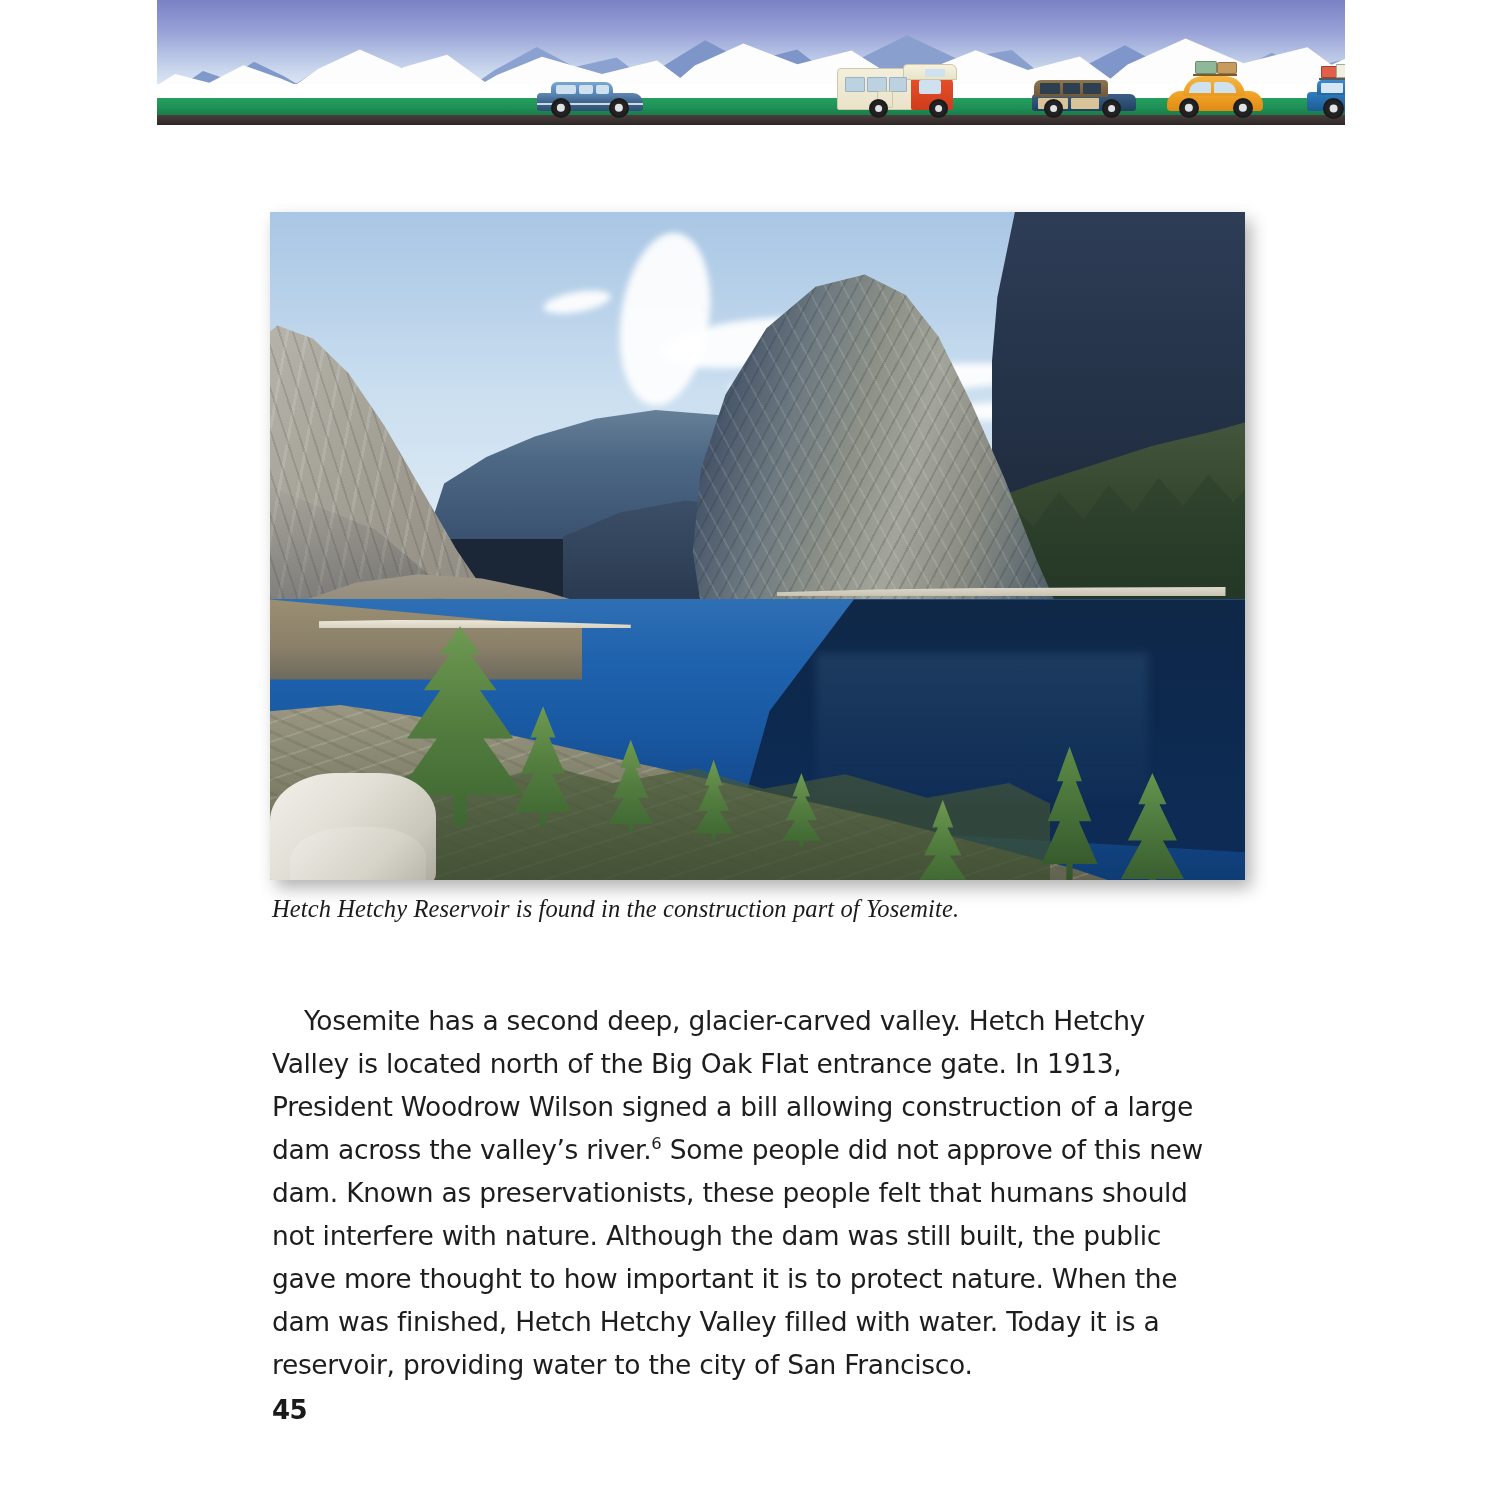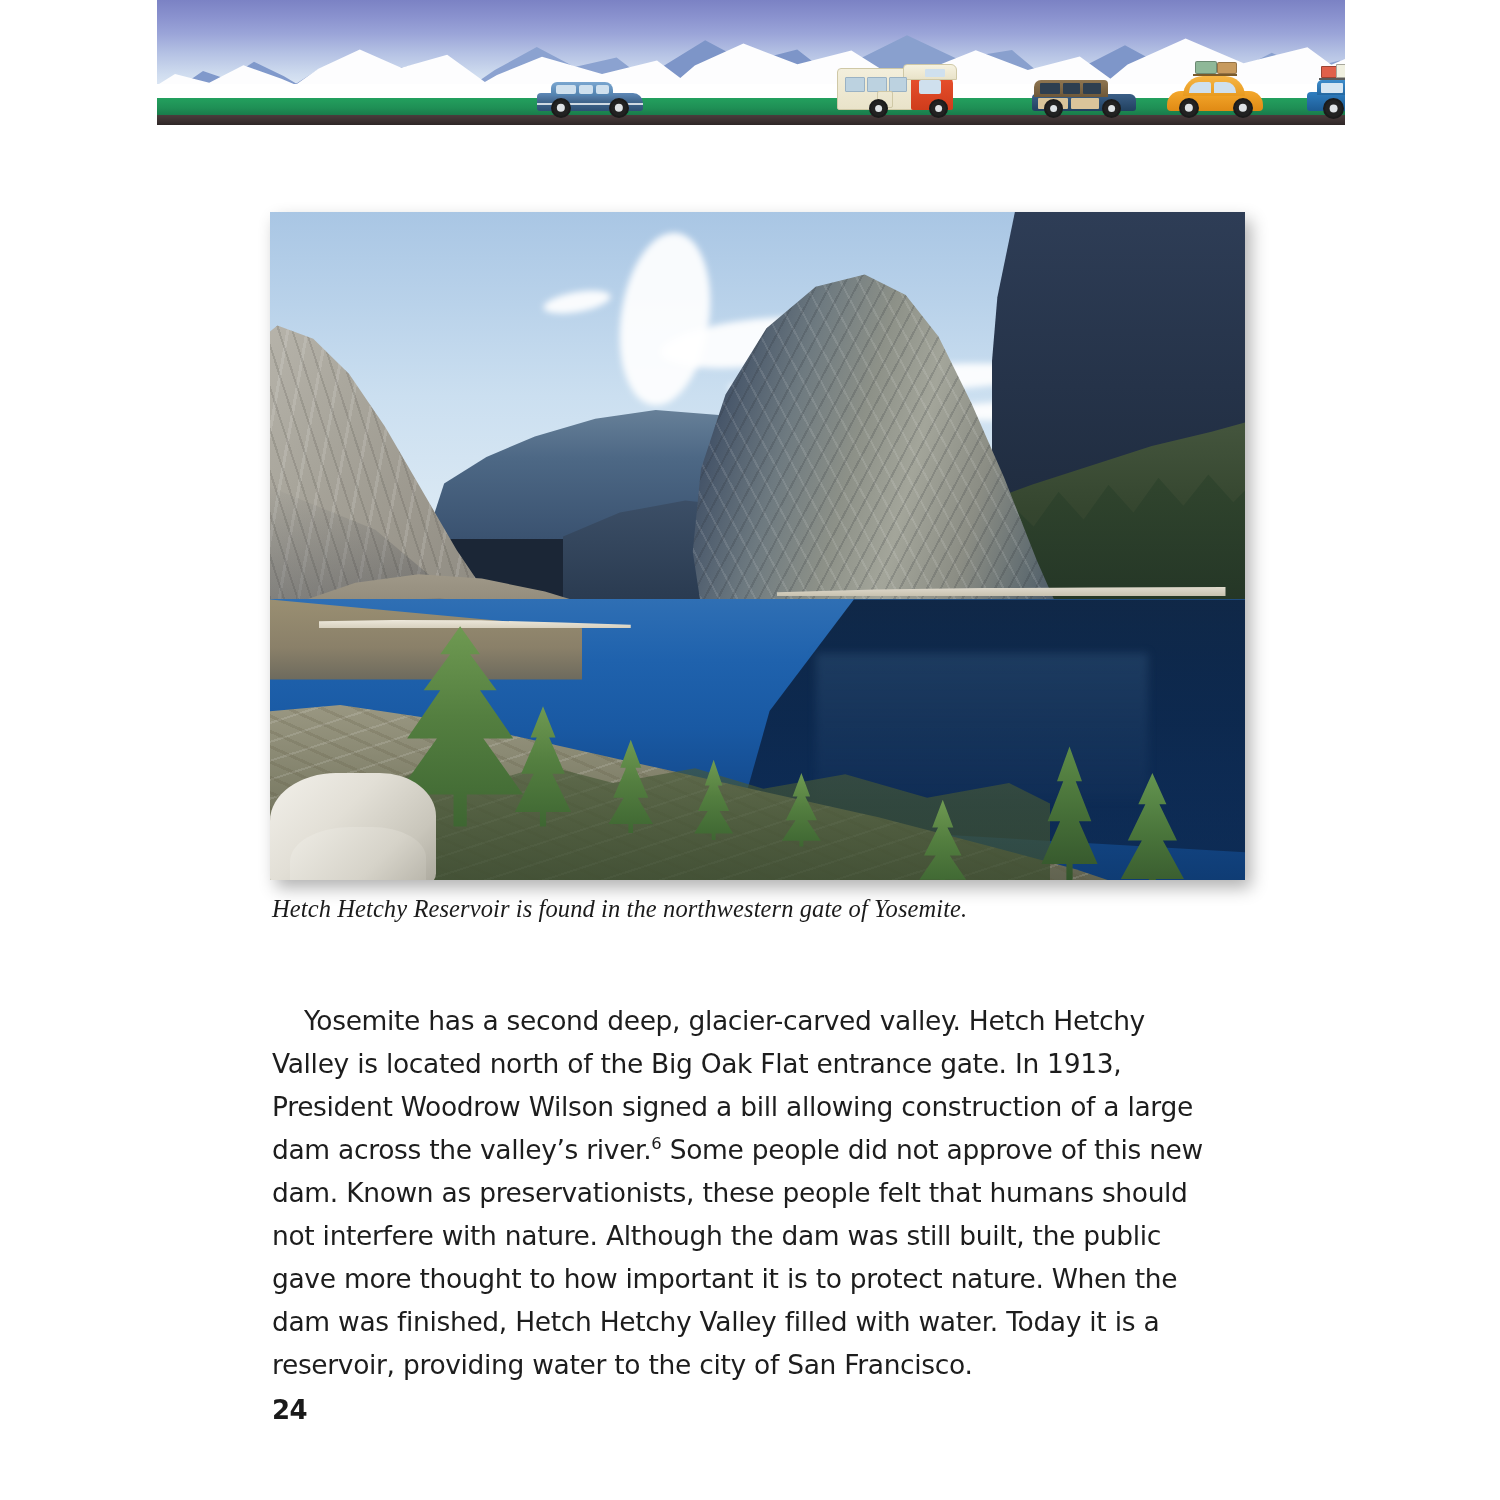--- a/index.html
+++ b/index.html
@@ -648,19 +648,19 @@
     <div class="pine t2"></div>
     <div class="pine t3"></div>
     <div class="pine t4"></div>
     <div class="pine t5"></div>
     <div class="pine t1"></div>
 
     <div class="ph ph-boulder"></div>
     <div class="ph ph-boulder2"></div>
   </div>
 
-  <div class="caption">Hetch Hetchy Reservoir is found in the northwestern gate of Yosemite.</div>
+  <div class="caption">Hetch Hetchy Reservoir is found in the construction part of Yosemite.</div>
 
   <p class="body-text"><span>Yosemite has a second deep, glacier-carved valley. Hetch Hetchy Valley is located north of the Big Oak Flat entrance gate. In 1913, President Woodrow Wilson signed a bill allowing construction of a large dam across the valley’s river.</span><sup>6</sup><span> Some people did not approve of this new dam. Known as preservationists, these people felt that humans should not interfere with nature. Although the dam was still built, the public gave more thought to how important it is to protect nature. When the dam was finished, Hetch Hetchy Valley filled with water. Today it is a reservoir, providing water to the city of San Francisco.</span></p>
 
-  <div class="page-number">24</div>
+  <div class="page-number">45</div>
 
 </div>
 
 </body></html>

